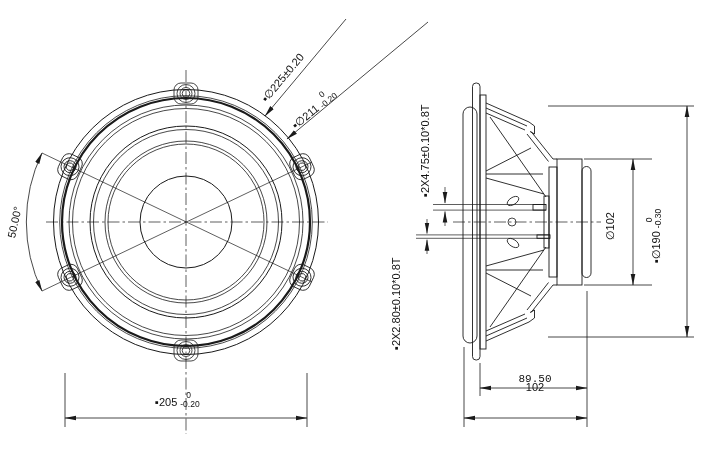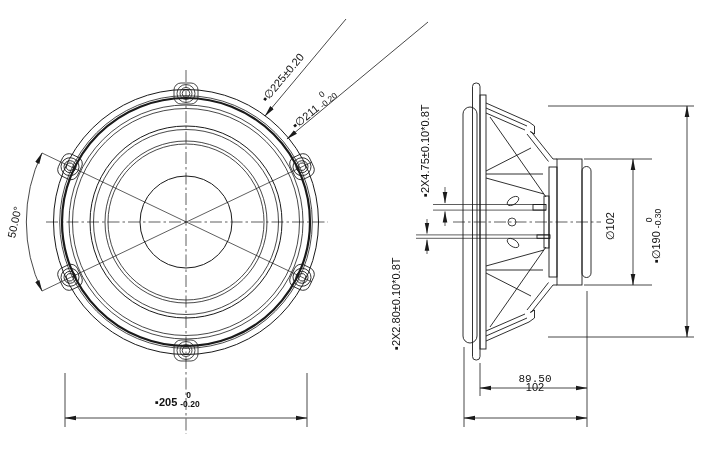--- a/index.html
+++ b/index.html
@@ -197,21 +197,21 @@
   <span class="tol">
     <span class="t">0</span>
     <span>-0.20</span>
   </span>
 </div>
 
 <div class="lbl" style="left:17px;top:227px;transform:rotate(-78deg);">
   <span>50.00°</span>
 </div>
 
-<div class="lbl" style="left:155px;top:391px;font-weight:bold;">
+<div class="lbl" style="left:155px;top:391px;">
   <span>▪205</span>
   <span class="tol">
     <span class="t">0</span>
     <span>-0.20</span>
   </span>
 </div>
 
 <div class="lbl" style="left:431px;top:185px;transform:rotate(-90deg);">
   <span>▪2X4.75±0.10*0.8T</span>
 </div>

